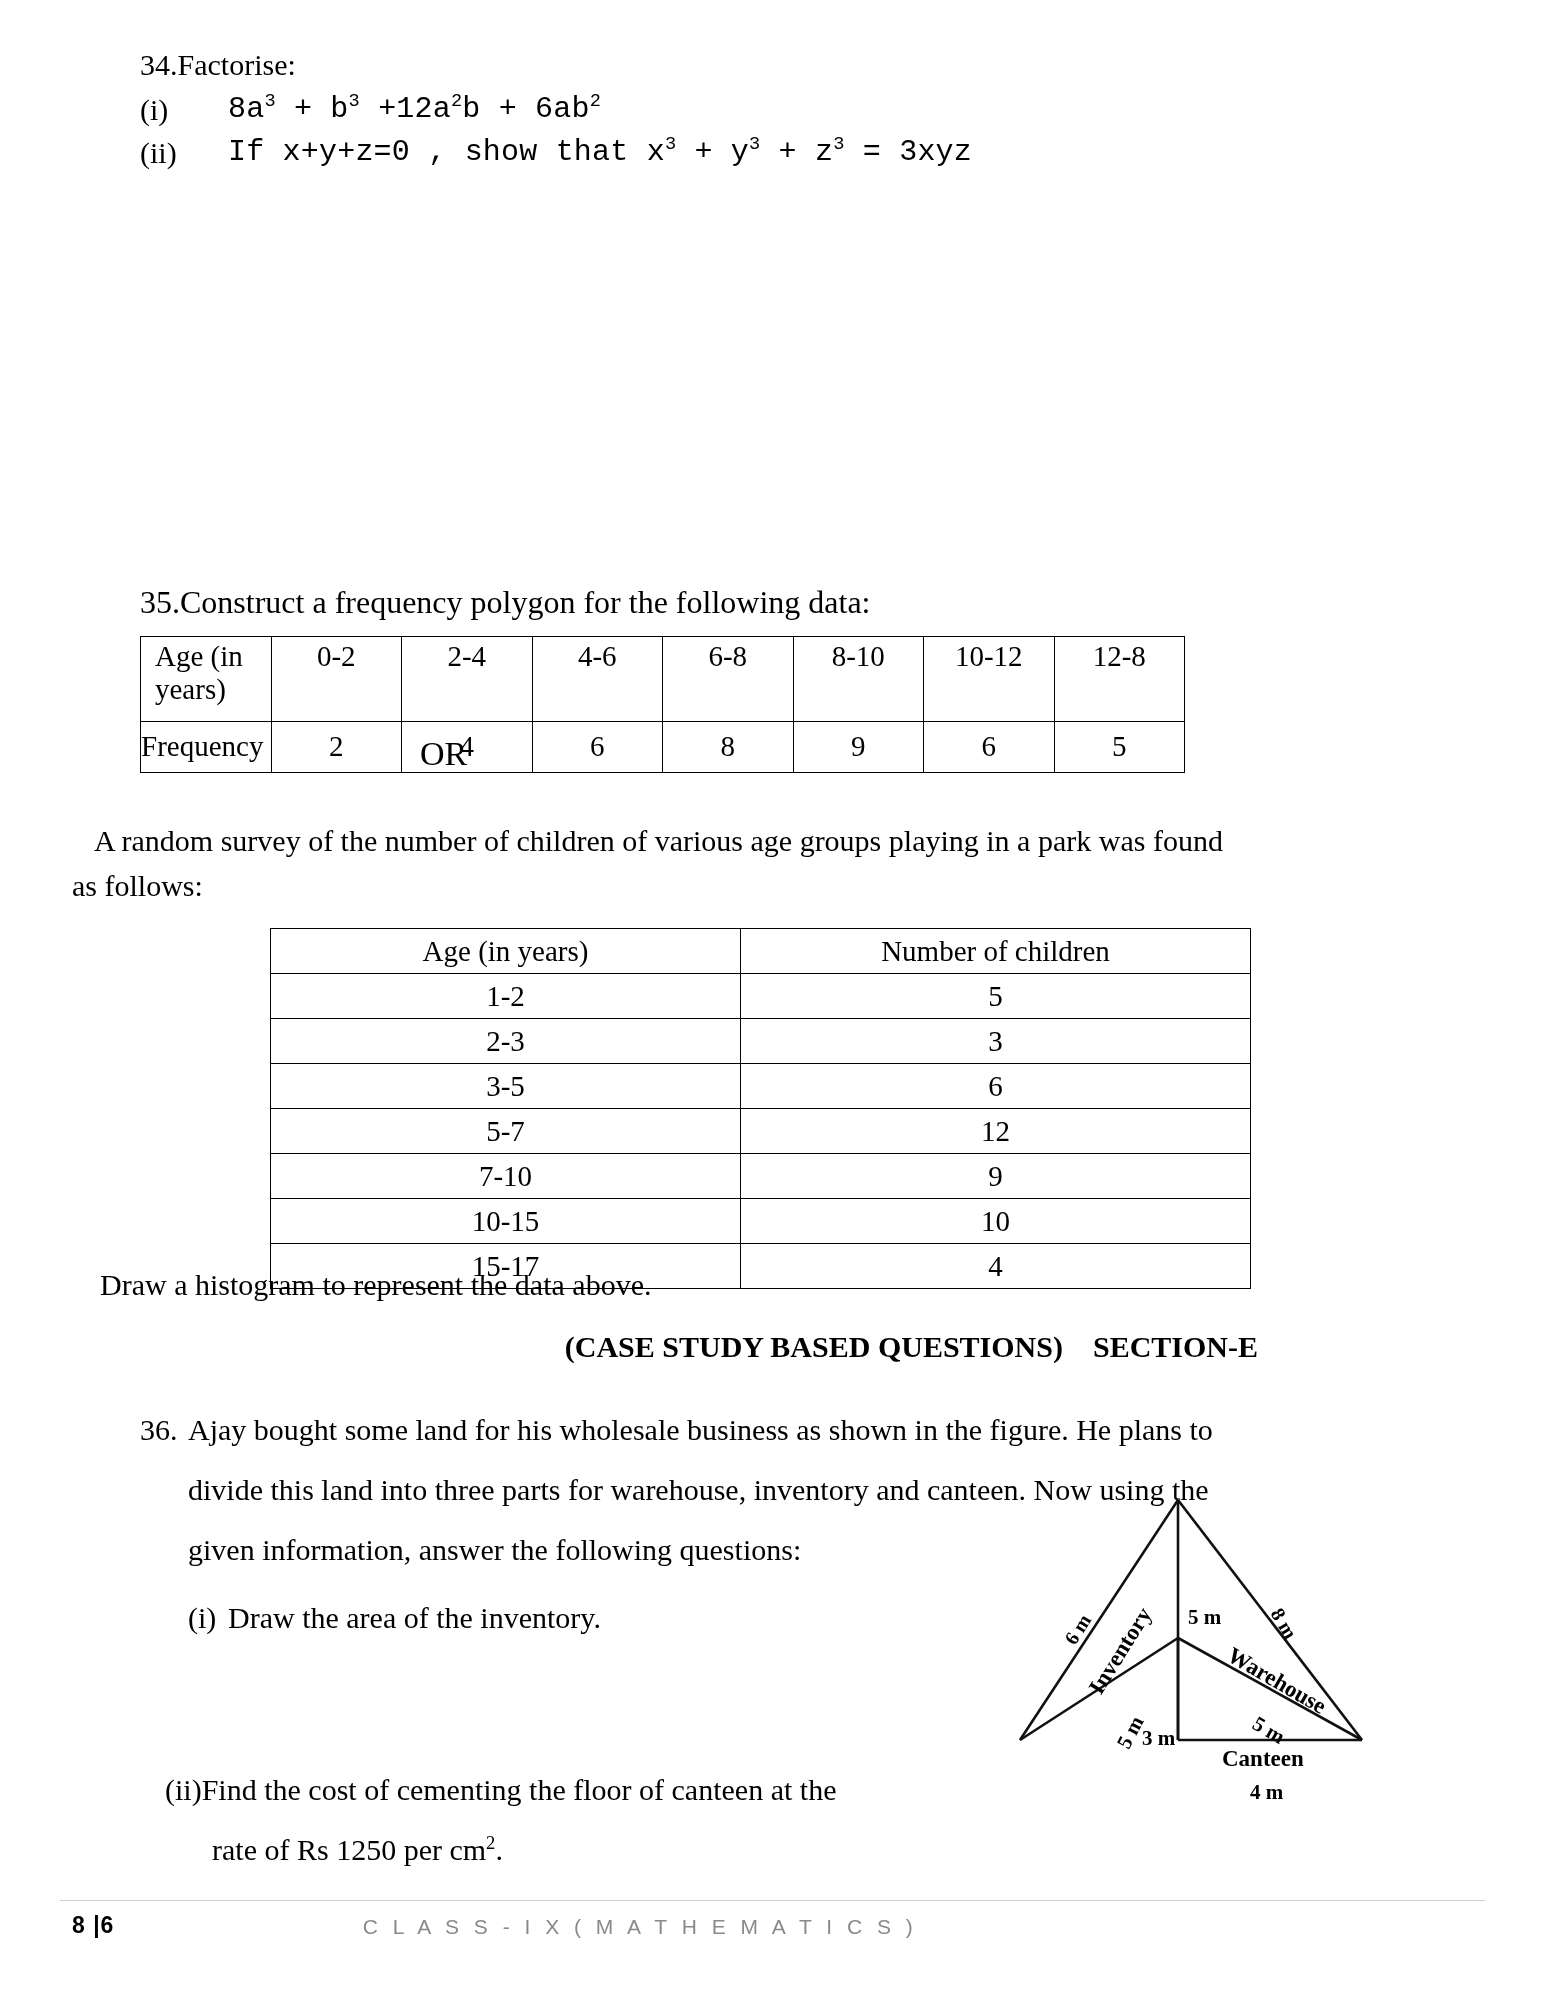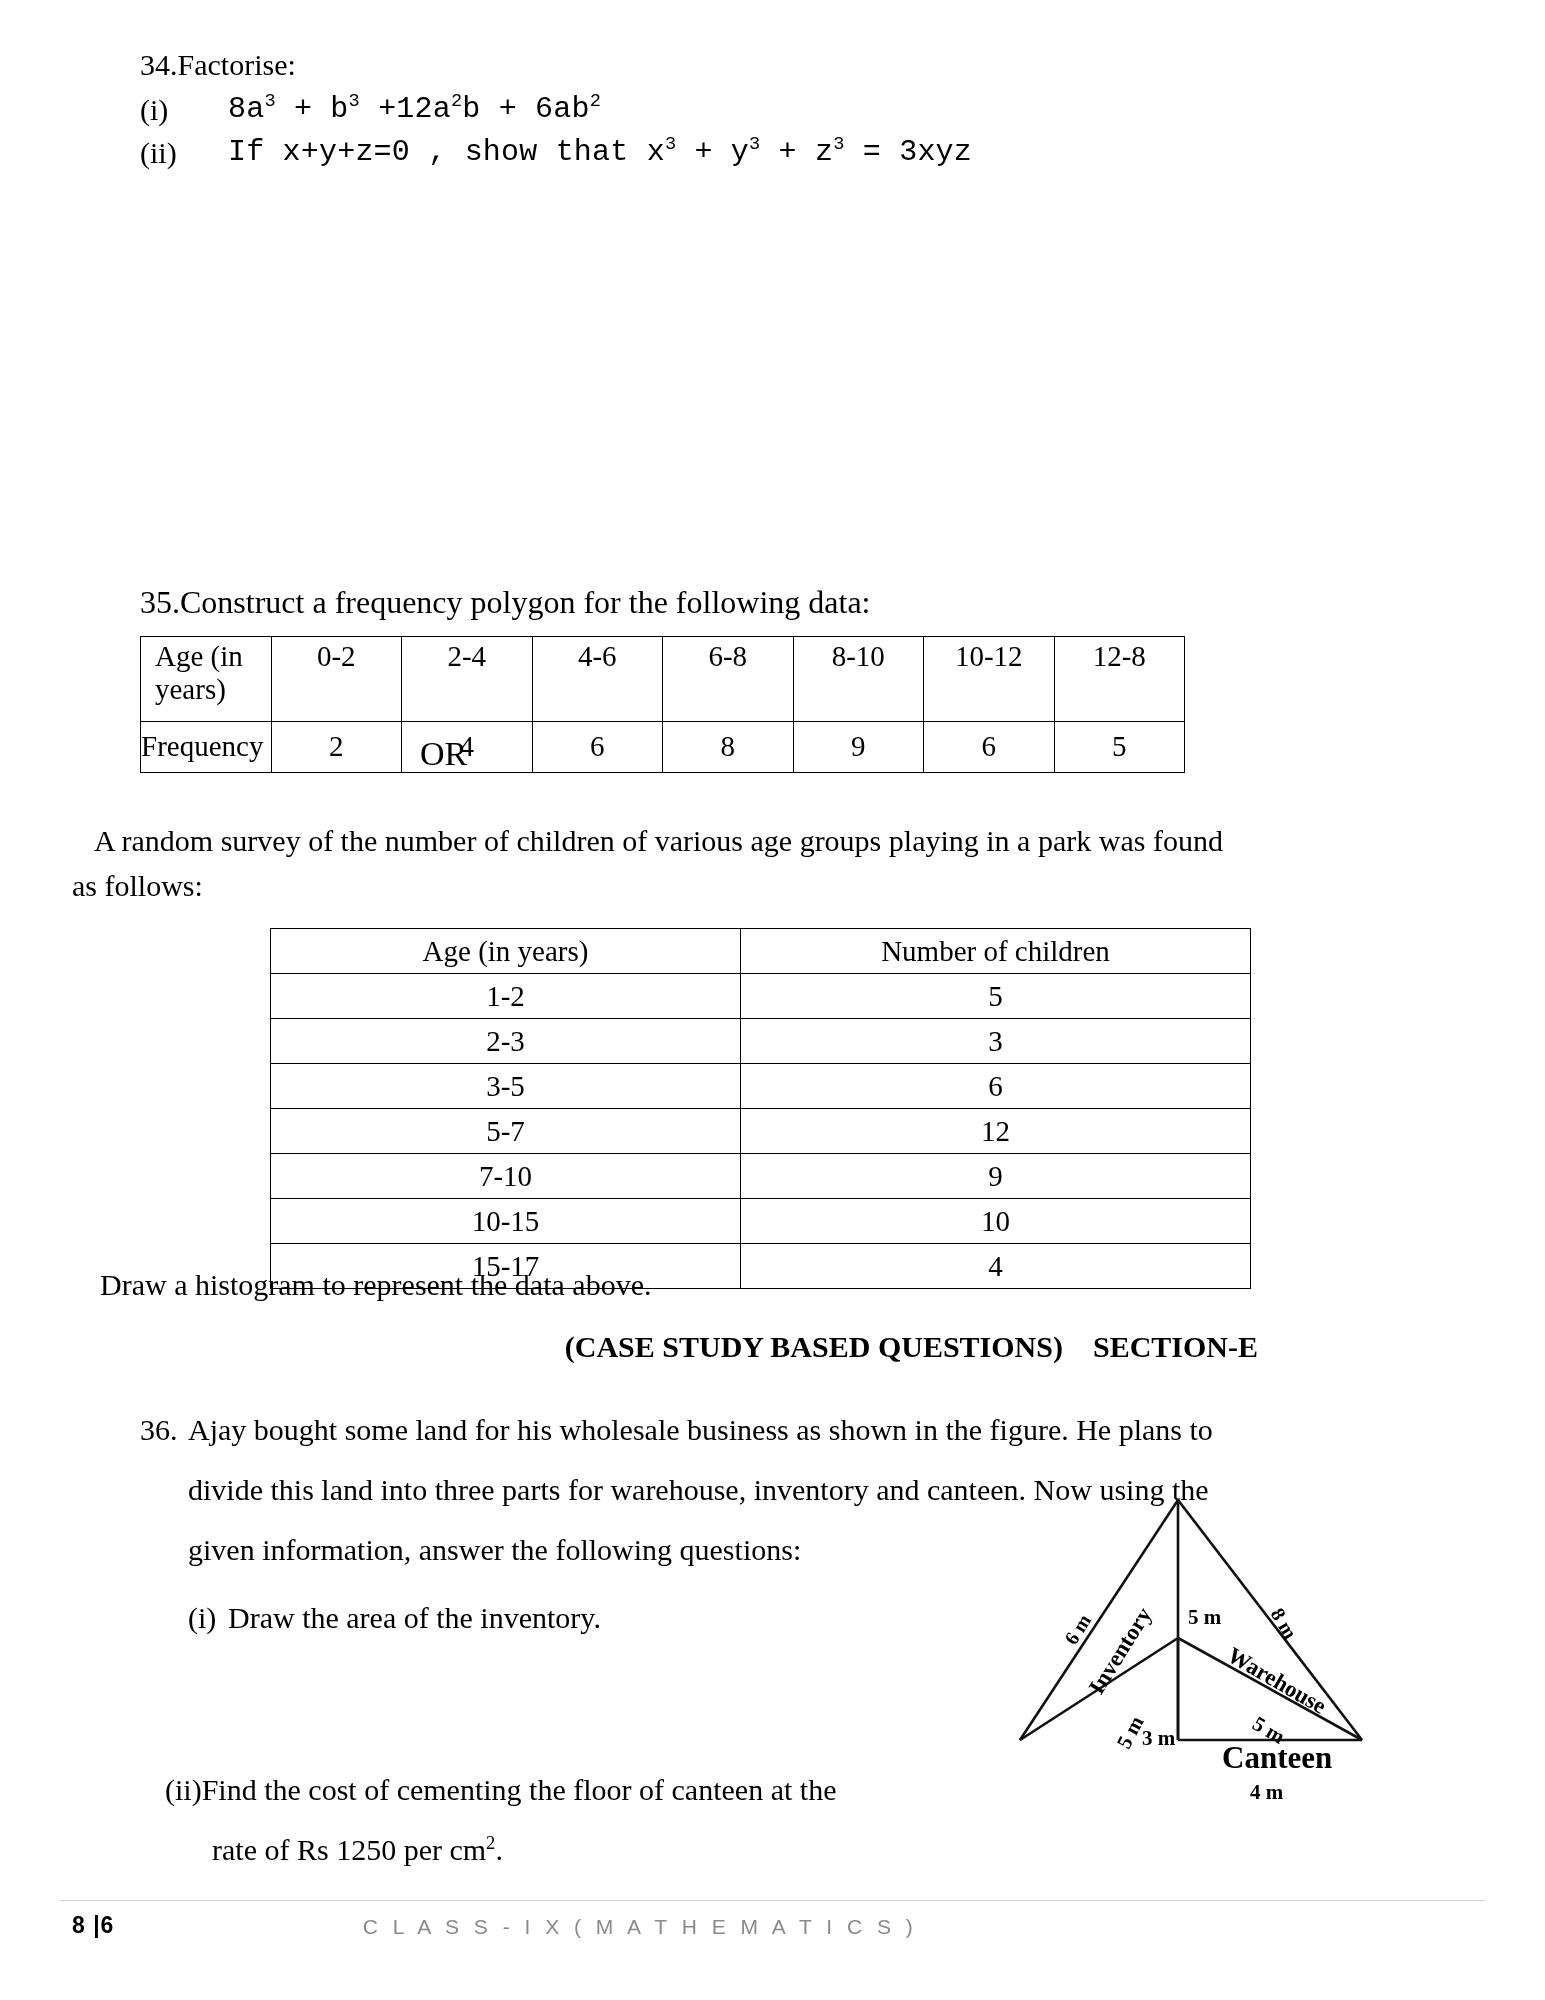--- a/index.html
+++ b/index.html
@@ -375,21 +375,21 @@
     <span class="fig-label" style="left:258px; top:122px; font-size:20px; transform:rotate(59deg);">8 m</span>
 
     <span class="fig-label" style="left:212px; top:178px; font-size:23px; transform:rotate(30deg);">Warehouse</span>
 
     <span class="fig-label" style="left:242px; top:228px; font-size:21px; transform:rotate(30deg);">5 m</span>
 
     <span class="fig-label" style="left:104px; top:230px; font-size:21px; transform:rotate(-62deg);">5 m</span>
 
     <span class="fig-label" style="left:132px; top:236px; font-size:21px;">3 m</span>
 
-    <span class="fig-label" style="left:212px; top:250px; font-size:31px;text-align:right;">Canteen</span>
+    <span class="fig-label" style="left:212px; top:256px; font-size:23px;text-align:right;">Canteen</span>
 
     <span class="fig-label" style="left:240px; top:290px; font-size:21px;">4 m</span>
   </div>
 
   <div class="footer-rule"></div>
   <div class="footer-page">8 |6</div>
   <div class="footer-center">C L A S S - I X ( M A T H E M A T I C S )</div>
 
 </div>
 

